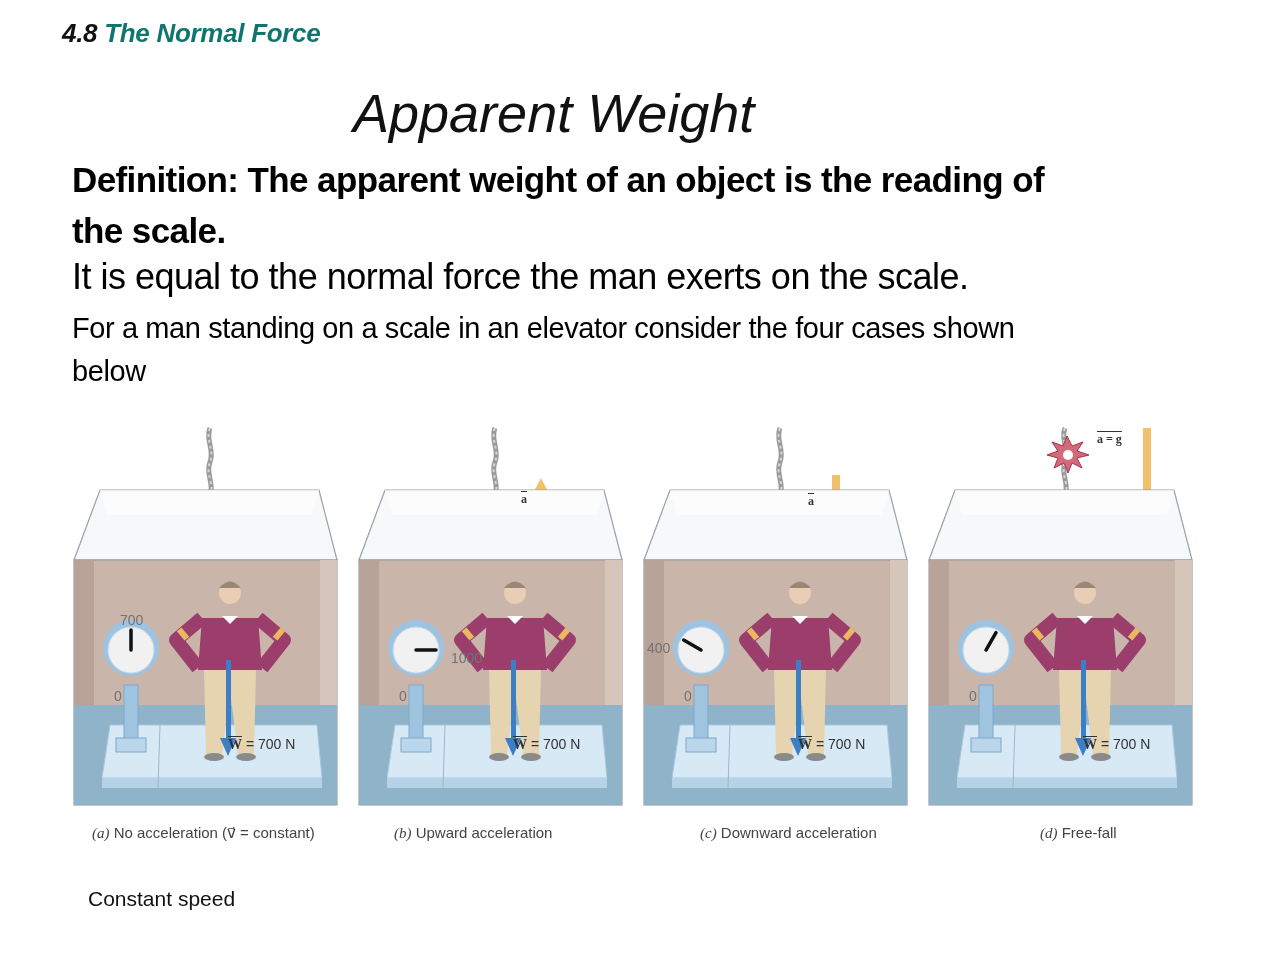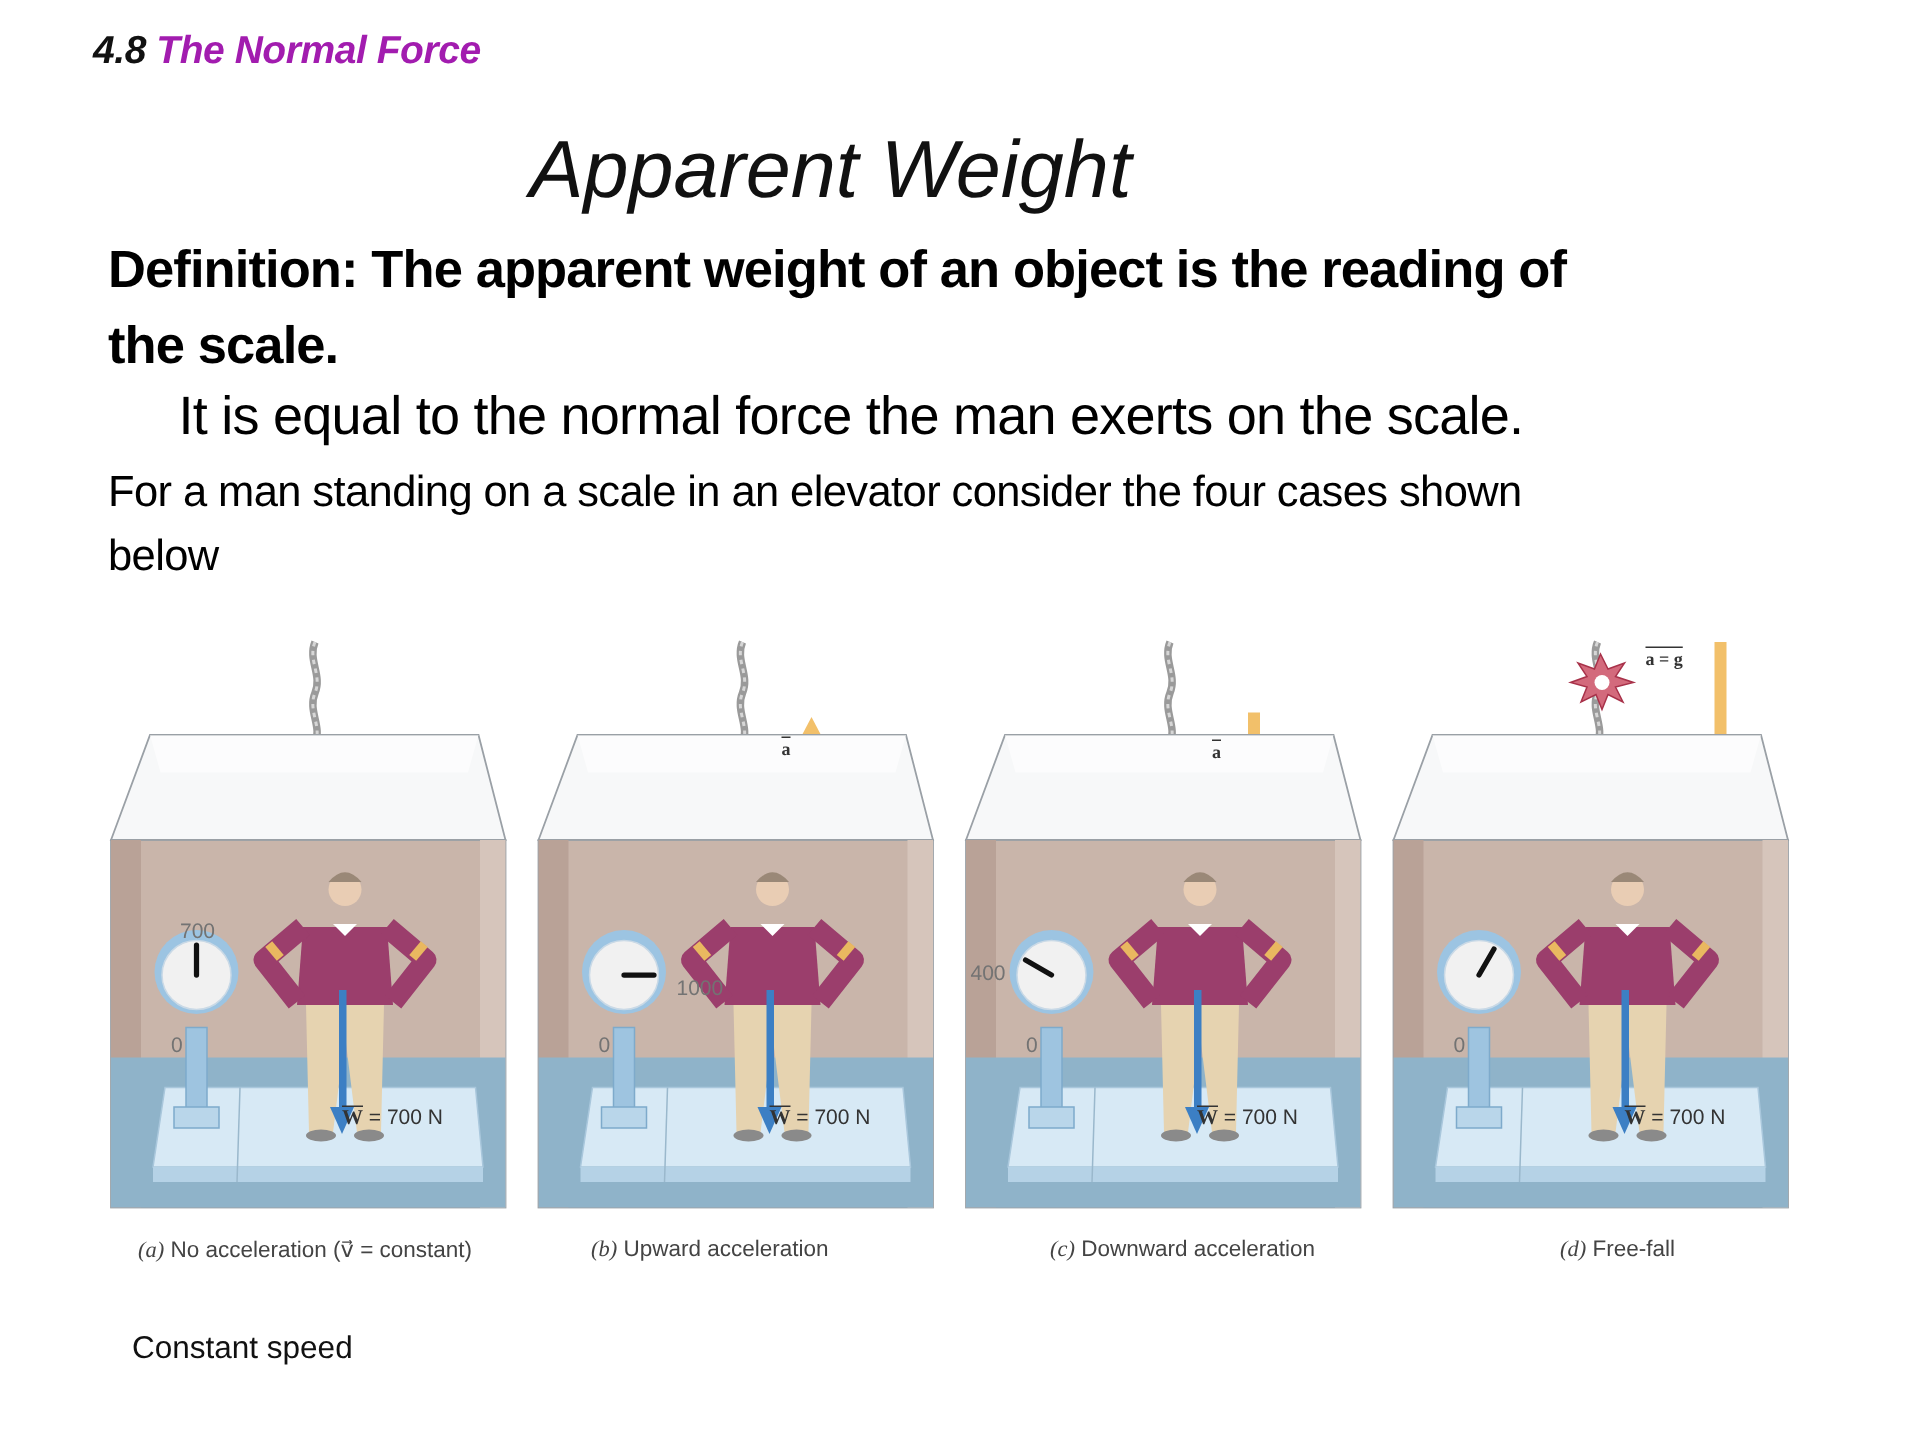--- a/index.html
+++ b/index.html
@@ -5,30 +5,30 @@
   html, body { margin:0; padding:0; }
   body {
     width:1280px; height:960px; background:#ffffff; position:relative; overflow:hidden;
     font-family:"Liberation Sans", "DejaVu Sans", sans-serif; color:#000;
   }
   .section-heading {
     position:absolute; left:62px; top:18px; font-size:26px; font-weight:bold; font-style:italic;
     letter-spacing:-0.3px;
   }
   .section-heading .num { color:#111; }
-  .section-heading .title { color:#a21caf;margin-top:26px; }
+  .section-heading .title { color:#0f766e;margin-top:26px; }
   .slide-title {
     position:absolute; left:353px; top:82px; font-size:54px; font-style:italic; color:#111;
   }
   .definition {
     position:absolute; left:72px; top:154px; width:1000px; font-size:35px; font-weight:bold;
     line-height:51px; letter-spacing:-0.6px;
   }
   .line-equal {
-    position:absolute; left:72px; top:256px; font-size:36px; letter-spacing:-0.5px; white-space:nowrap;margin-left:47px;
+    position:absolute; left:72px; top:256px; font-size:36px; letter-spacing:-0.5px; white-space:nowrap;
   }
   .line-cases {
     position:absolute; left:72px; top:307px; width:1000px; font-size:29px; line-height:43px; letter-spacing:-0.4px;
   }
   .note {
     position:absolute; left:88px; top:884px; font-size:21px; line-height:30px; color:#111;
   }
 
   
   .panel { position:absolute; top:420px; width:270px; height:390px; }

